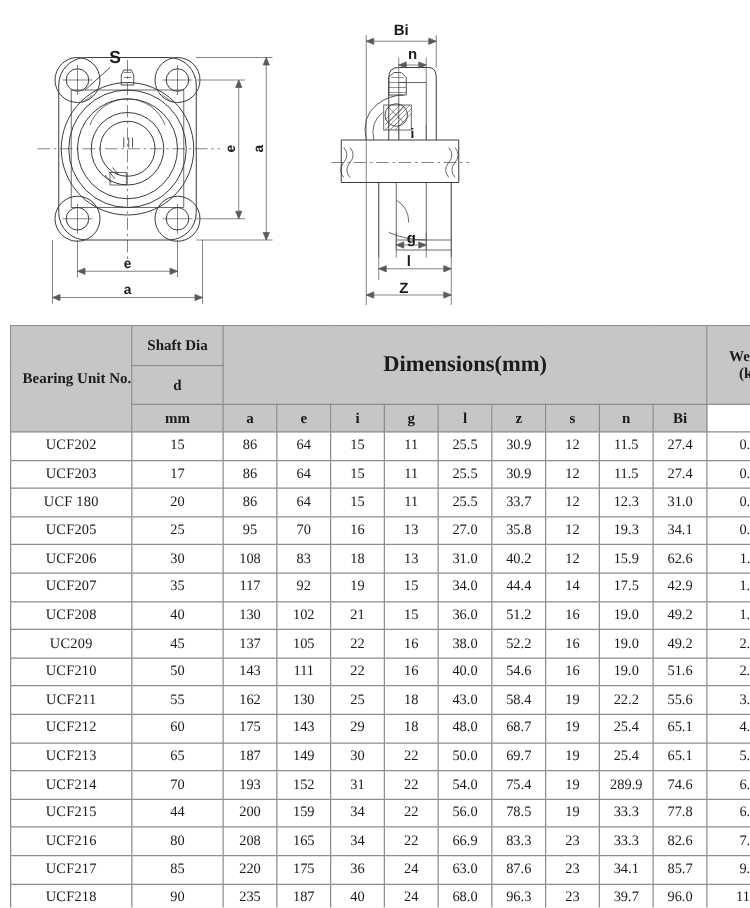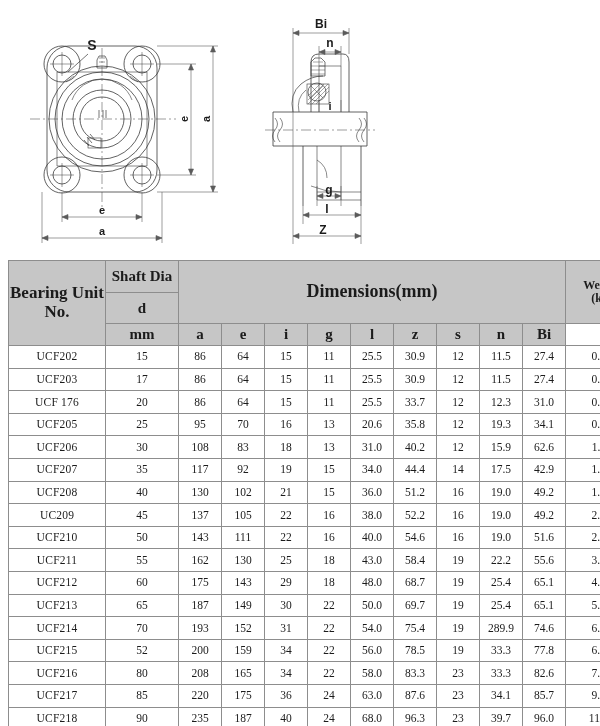--- a/index.html
+++ b/index.html
@@ -31,23 +31,23 @@
     border:1px solid #8d8d8d;
     text-align:center;
     vertical-align:middle;
     padding:0;
     line-height:1.1;
     color:#1b1b1b;
   }
   thead th{
     background:#c6c6c6;
     font-weight:bold;
-    font-size:15px;
+    font-size:12px;
   }
-  .hdr-unit{height:62px;font-size:17px;}
+  .hdr-unit{height:62px;font-size:12px;text-align:right;}
   .hdr-weight{height:62px;font-size:12px;}
   .hdr-tall{height:41px;font-size:18px;font-family:Liberation Serif, serif;}
   .hdr-r1{height:21px;}
   .hdr-r2{height:20px;}
   .hdr-r3{height:21px;}
   tbody td{height:21.6px;background:#ffffff;font-size:11.5px;}
   tbody tr td:first-child{letter-spacing:.2px;font-family:Liberation Serif, serif;}
 
   
   col.c-unit{width:97px;}
@@ -331,41 +331,41 @@
             <td>15</td>
             <td>11</td>
             <td>25.5</td>
             <td>30.9</td>
             <td>12</td>
             <td>11.5</td>
             <td>27.4</td>
             <td>0.54</td>
           </tr>
           <tr>
-            <td>UCF 176</td>
+            <td>UCF 180</td>
             <td>20</td>
             <td>86</td>
             <td>64</td>
             <td>15</td>
             <td>11</td>
             <td>25.5</td>
             <td>33.7</td>
             <td>12</td>
             <td>12.3</td>
             <td>31.0</td>
             <td>0.61</td>
           </tr>
           <tr>
             <td>UCF205</td>
             <td>25</td>
             <td>95</td>
             <td>70</td>
             <td>16</td>
             <td>13</td>
-            <td>20.6</td>
+            <td>27.0</td>
             <td>35.8</td>
             <td>12</td>
             <td>19.3</td>
             <td>34.1</td>
             <td>0.80</td>
           </tr>
           <tr>
             <td>UCF206</td>
             <td>30</td>
             <td>108</td>
@@ -486,40 +486,40 @@
             <td>22</td>
             <td>54.0</td>
             <td>75.4</td>
             <td>19</td>
             <td>289.9</td>
             <td>74.6</td>
             <td>6.47</td>
           </tr>
           <tr>
             <td>UCF215</td>
-            <td>52</td>
+            <td>44</td>
             <td>200</td>
             <td>159</td>
             <td>34</td>
             <td>22</td>
             <td>56.0</td>
             <td>78.5</td>
             <td>19</td>
             <td>33.3</td>
             <td>77.8</td>
             <td>6.54</td>
           </tr>
           <tr>
             <td>UCF216</td>
             <td>80</td>
             <td>208</td>
             <td>165</td>
             <td>34</td>
             <td>22</td>
-            <td>58.0</td>
+            <td>66.9</td>
             <td>83.3</td>
             <td>23</td>
             <td>33.3</td>
             <td>82.6</td>
             <td>7.86</td>
           </tr>
           <tr>
             <td>UCF217</td>
             <td>85</td>
             <td>220</td>

